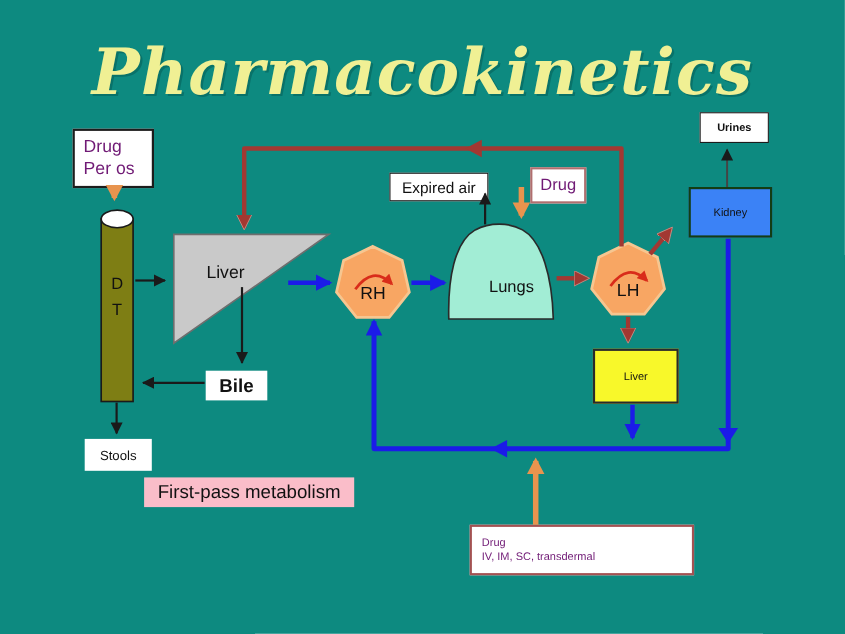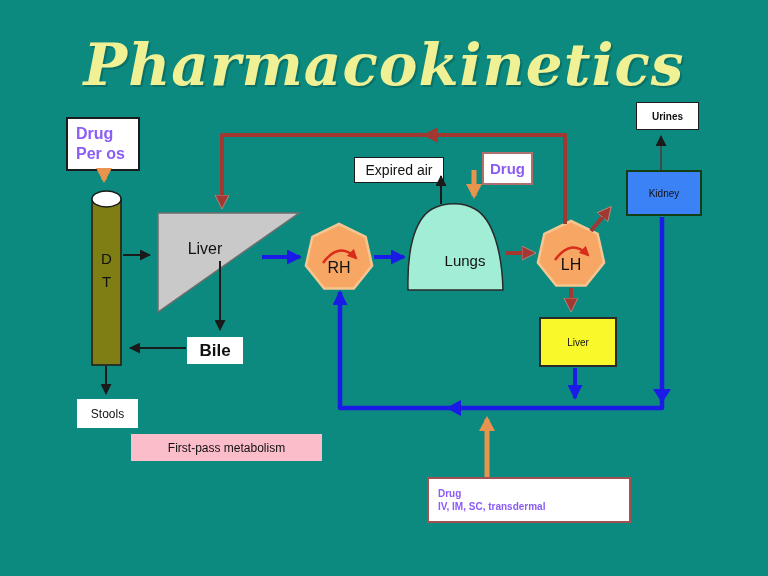--- a/index.html
+++ b/index.html
@@ -17,27 +17,27 @@
     letter-spacing:1px;
     text-shadow:2px 2px 0 rgba(0,70,62,.35);
   }
   svg.layer{position:absolute;left:0;top:0;}
   #arrows{pointer-events:none;}
   .box{
     position:absolute;display:flex;align-items:center;justify-content:center;
     background:#ffffff;color:#111;font-size:10px;box-sizing:border-box;
   }
   .lbl{position:absolute;color:#111;font-size:15px;text-align:center;}
-  .red-text{color:#8b5cf6;font-weight:bold;}
+  .red-text{color:#701a75;font-weight:normal;}
   .col{flex-direction:column;align-items:flex-start;justify-content:center;}
 
   .drug-per-os{left:66px;top:117px;width:74px;height:54px;border:2px solid #1c1c1c;padding-left:8px;line-height:1.25;font-size:16px;}
   .bile{left:187px;top:337px;width:56px;height:27px;font-weight:bold;font-size:17px;}
   .stools{left:77px;top:399px;width:61px;height:29px;font-size:12px;}
-  .first-pass{left:131px;top:434px;width:191px;height:27px;background:#fabdc9;font-size:12px;}
+  .first-pass{left:131px;top:434px;width:191px;height:27px;background:#fabdc9;font-size:17px;}
   .expired-air{left:354px;top:157px;width:90px;height:26px;border:1px solid #1c1c1c;font-size:14px;}
   .drug-top{left:482px;top:152px;width:51px;height:33px;border:2px solid #b06f6f;font-size:15px;}
   .urines{left:636px;top:102px;width:63px;height:28px;border:1px solid #1c1c1c;font-weight:bold;}
   .kidney{left:626px;top:170px;width:76px;height:46px;background:#3b82f6;border:2px solid #133d13;}
   .organs{left:539px;top:317px;width:78px;height:50px;background:#f8f82a;border:2px solid #2a2a2a;}
   .drug-iv{left:427px;top:477px;width:204px;height:46px;border:2px solid #a35252;padding-left:9px;line-height:1.3;}
 
   .liver-label{left:170px;top:240px;width:70px;font-size:16px;}
   .dt-label{left:92px;top:247px;width:29px;line-height:1.55;}
   .rh-label{left:322px;top:259px;width:34px;font-size:16px;}

